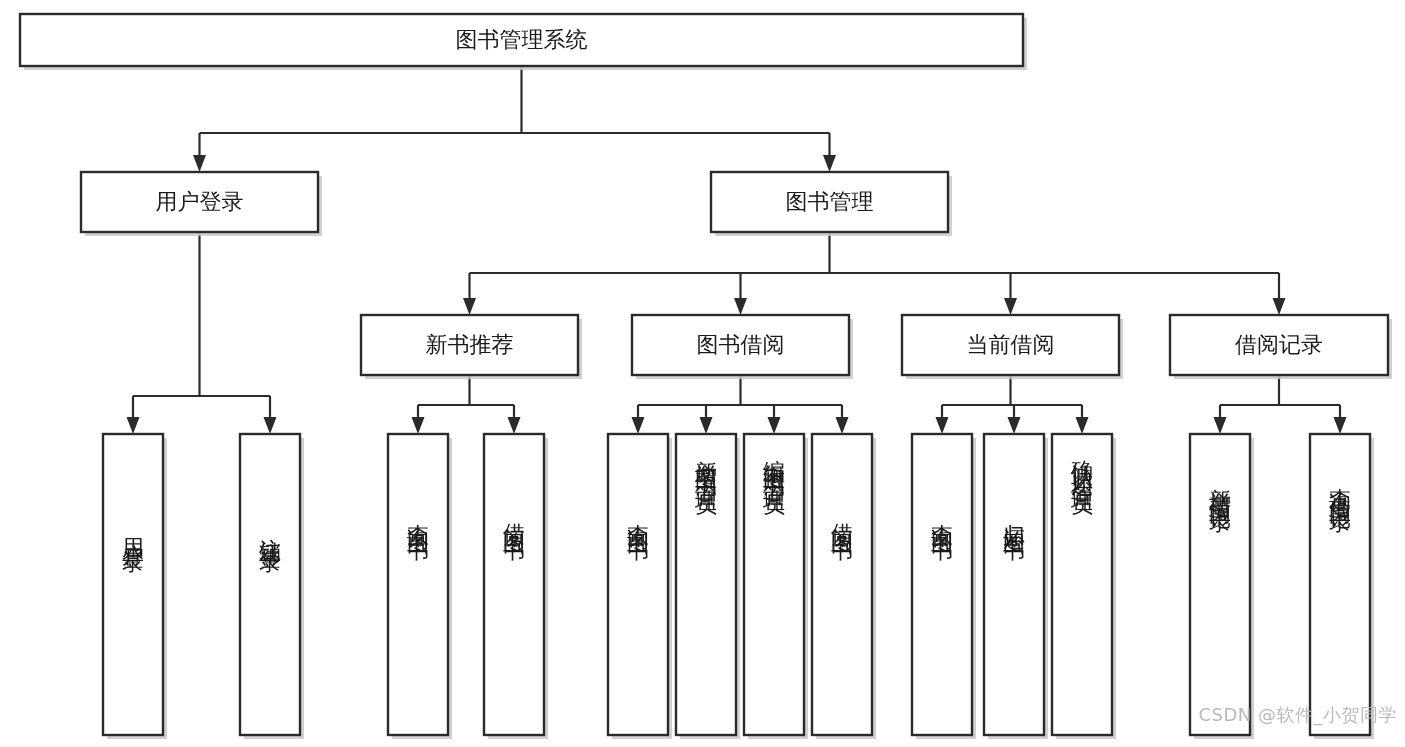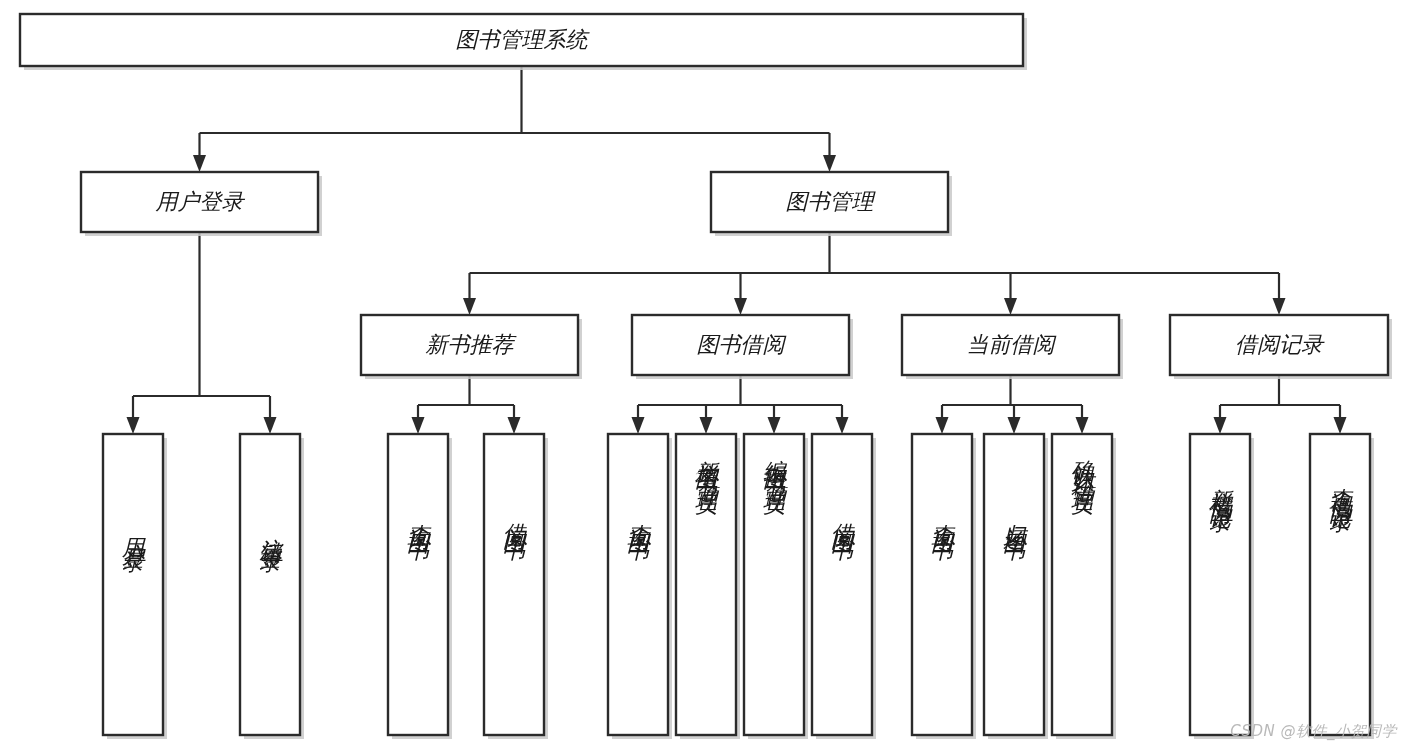--- a/index.html
+++ b/index.html
@@ -10,21 +10,20 @@
   body {
     width: 1405px;
     height: 747px;
     font-family: "DejaVu Sans", "Liberation Sans", sans-serif;
     overflow: hidden;
   }
   #diagram-root {
     position: relative;
     width: 1405px;
     height: 747px;
-    font-style: italic;
   }
   svg#tree-svg {
     position: absolute;
     top: 0; left: 0;
     width: 1405px;
     height: 747px;
   }
   .node-box {
     fill: #ffffff;
     stroke: #2b2b2b;
@@ -64,23 +63,23 @@
     font-family: "DejaVu Sans", "Liberation Sans", sans-serif;
     font-size: 22px;
     line-height: 1;
     letter-spacing: 5px;
     color: #1a1a1a;
     white-space: nowrap;
   }
   .watermark {
     position: absolute;
     right: 8px;
-    bottom: 6px;
-    font-family: "DejaVu Sans", "Liberation Sans", sans-serif;
-    font-size: 15px;
+    bottom: 20px;
+    font-family: "DejaVu Sans", "Liberation Sans", sans-serif;
+    font-size: 18px;
     color: #b9b9b9;
     letter-spacing: 0.5px;
     white-space: nowrap;
   }
 </style>
 </head>
 <body>
 
 <div id="diagram-root">
 

